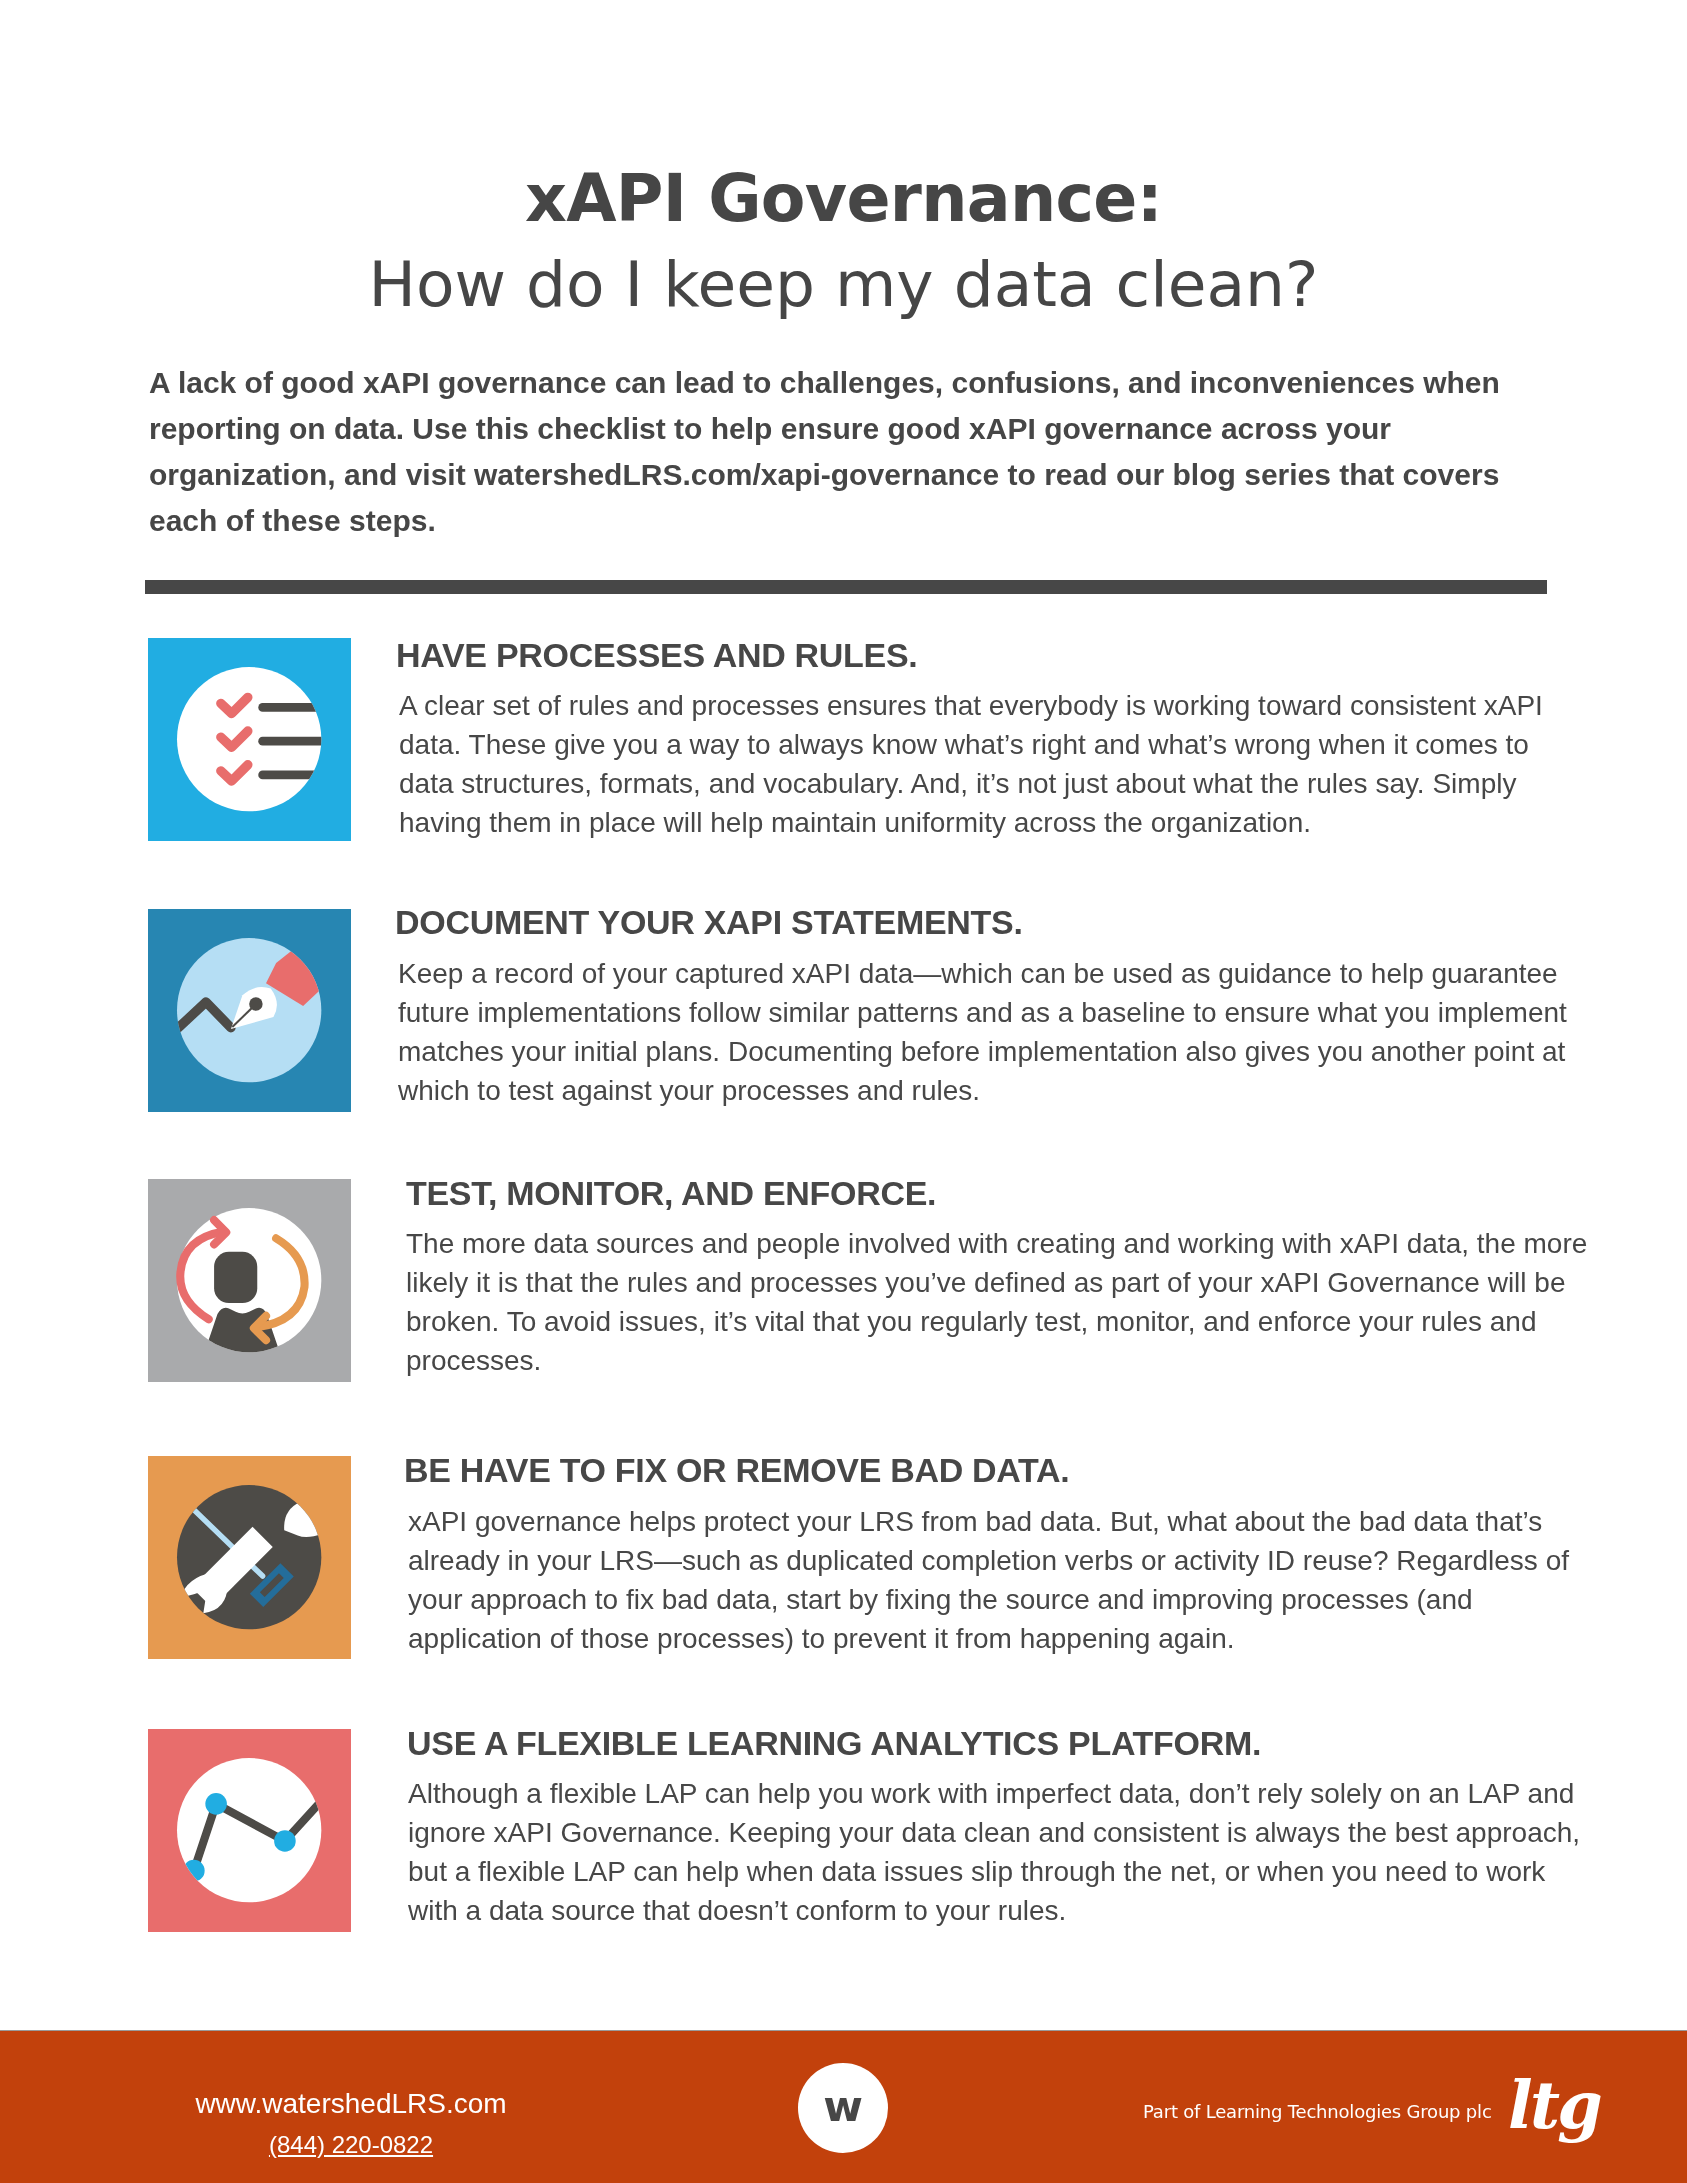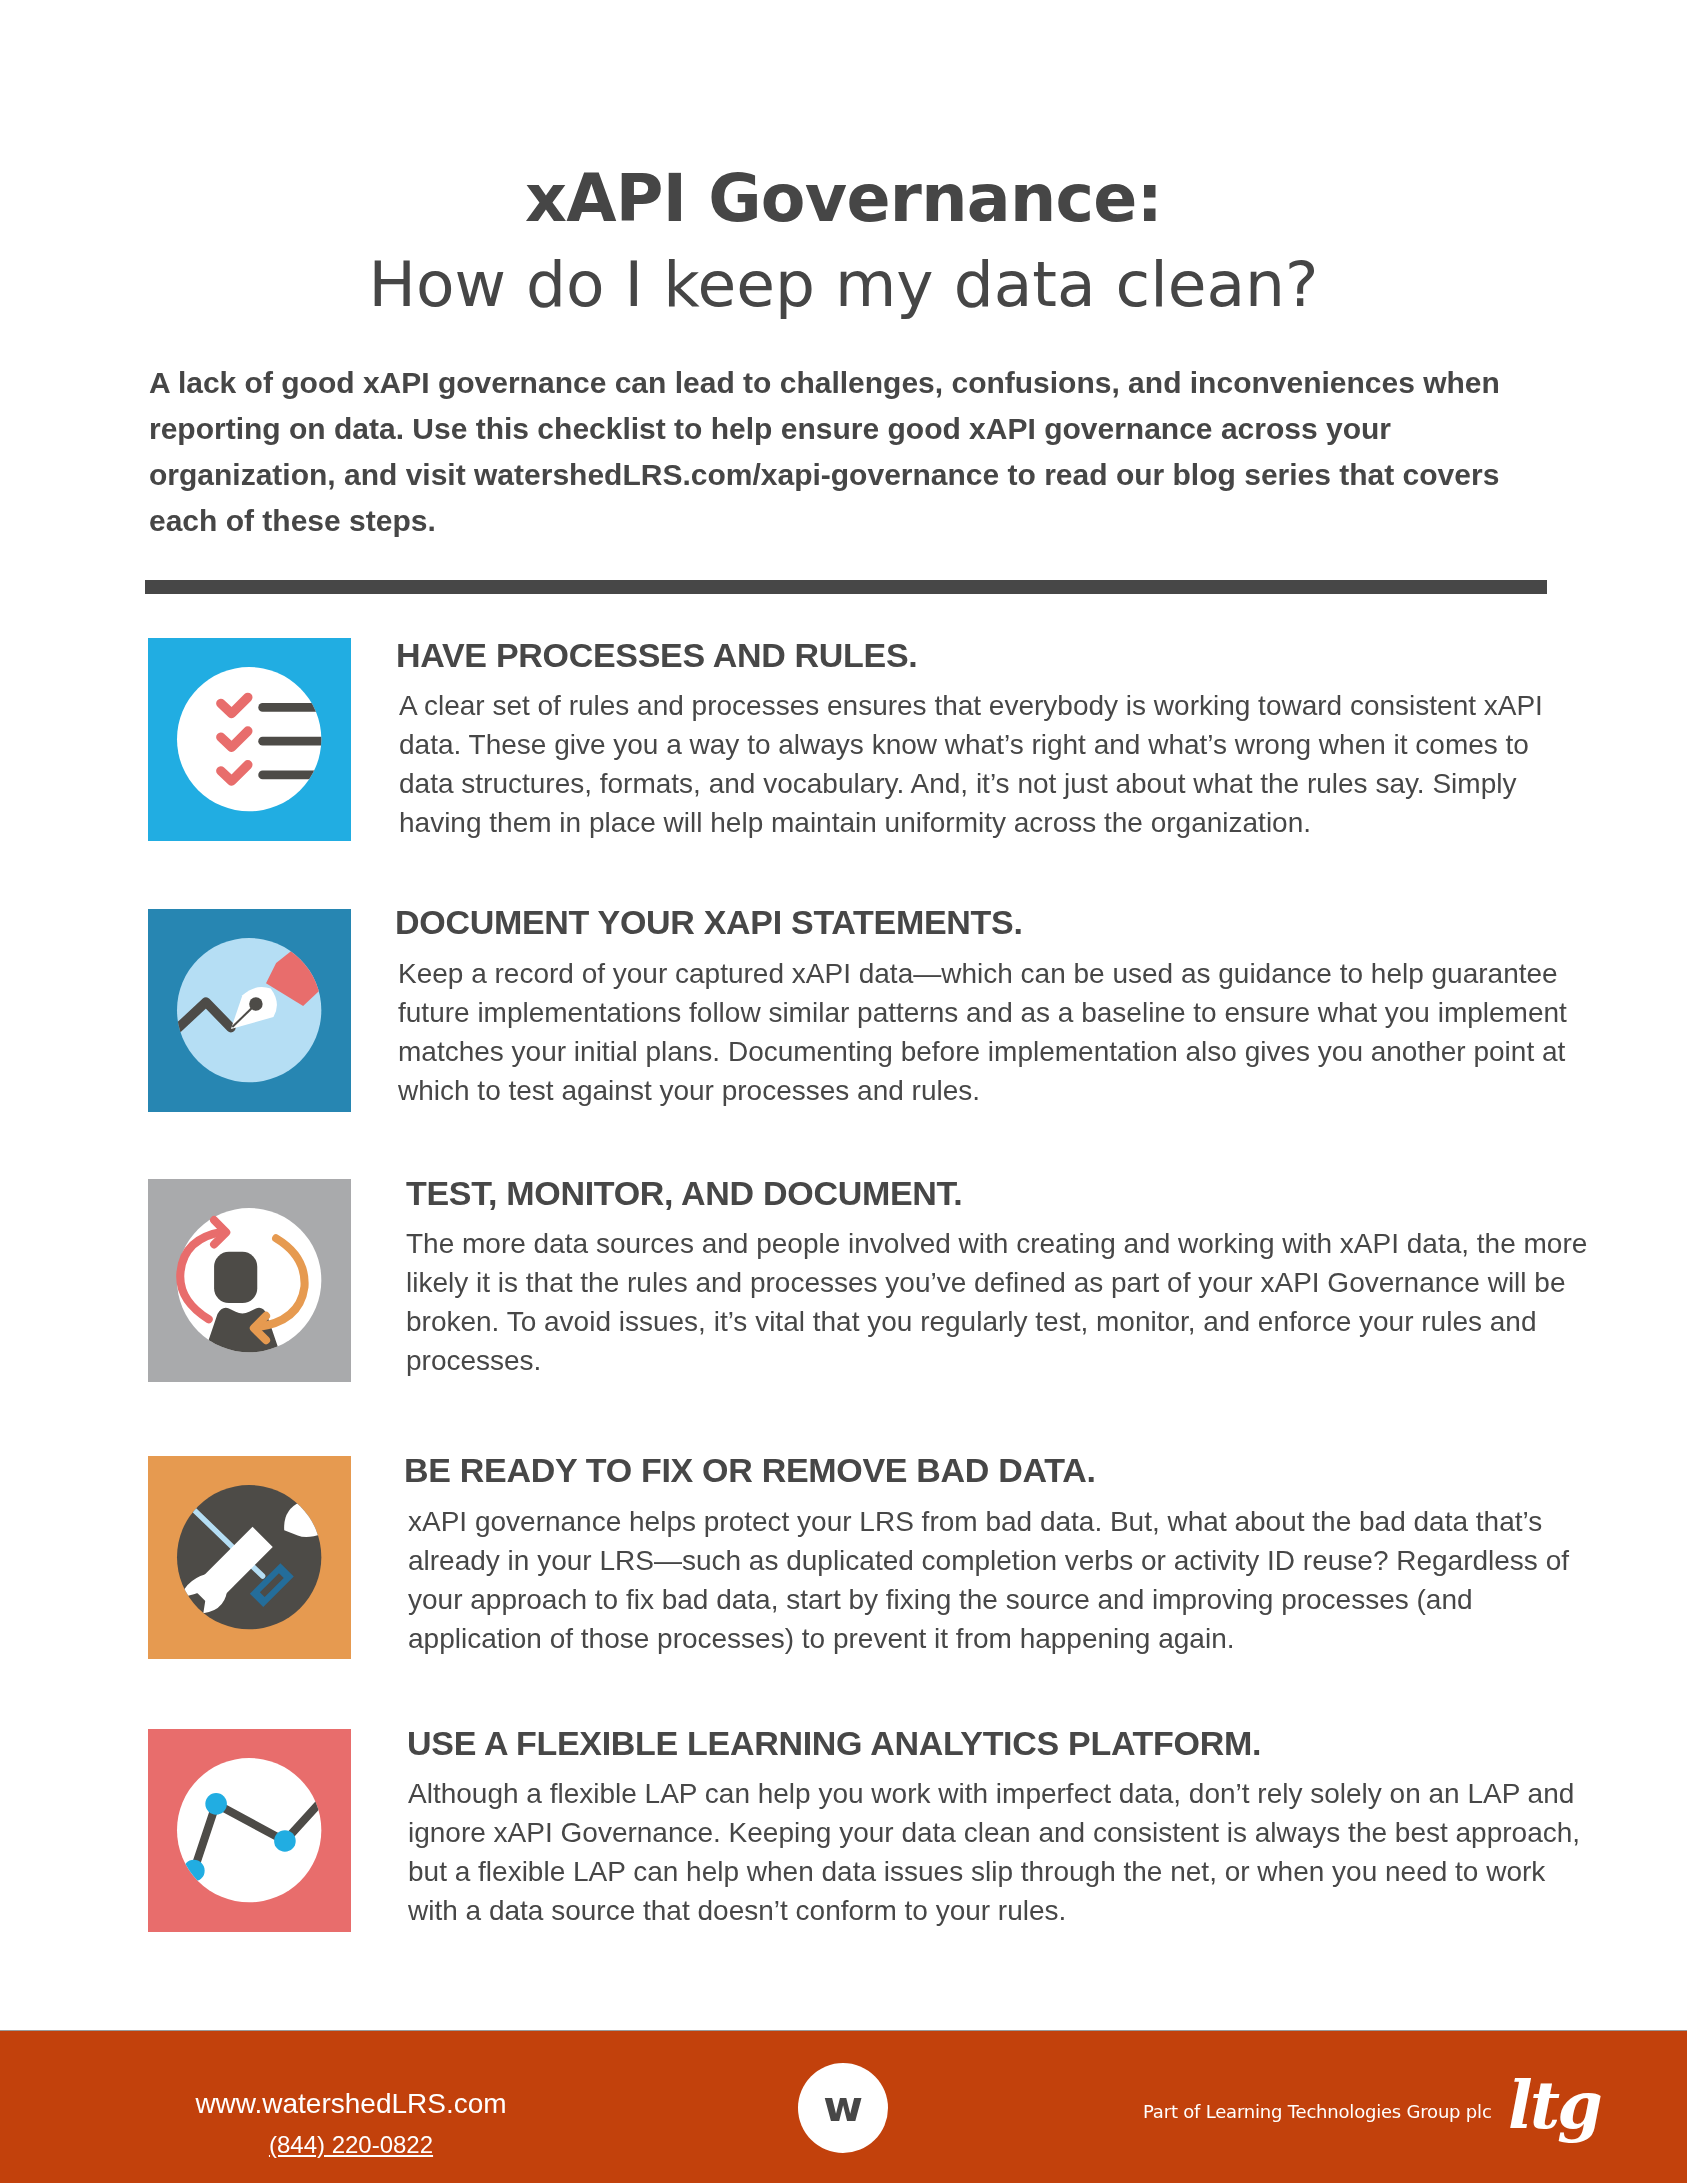--- a/index.html
+++ b/index.html
@@ -147,21 +147,21 @@
         <path d="M82,262 L103,200 Q110,188 120,192 L130,197 Q140,202 150,197 L160,192 Q170,188 176,200 L197,262 Z" fill="#4d4b47"></path>
       </g>
       <g fill="none" stroke-linecap="round" stroke-linejoin="round" stroke-width="12">
         <path d="M90,208 Q45,180 48,140 Q52,88 112,78" stroke="#e86d6c"></path>
         <polyline points="98,61 116,79 98,97" stroke="#e86d6c"></polyline>
         <path d="M190,88 Q235,115 232,160 Q225,212 160,220" stroke="#e69a50"></path>
         <polyline points="175,203 157,221 175,239" stroke="#e69a50"></polyline>
       </g>
     </svg>
   </div>
-  <div class="sec-title" style="left:406px; top:1174px;">TEST, MONITOR, AND DOCUMENT.</div>
+  <div class="sec-title" style="left:406px; top:1174px;">TEST, MONITOR, AND ENFORCE.</div>
   <div class="sec-body" style="left:406px; top:1224px;">The more data sources and people involved with creating and working with xAPI data, the more likely it is that the rules and processes you’ve defined as part of your xAPI Governance will be broken. To avoid issues, it’s vital that you regularly test, monitor, and enforce your rules and processes.</div>
 </div>
 
 <div class="section">
   <div class="icon-tile" style="top:1456px;">
     <svg viewBox="0 0 301 301">
       <rect width="301" height="301" fill="#e69a50"></rect>
       <defs>
           <clipPath id="c4">
             <circle cx="150" cy="150" r="107"></circle>
@@ -175,21 +175,21 @@
           <rect x="-5" y="-18" width="10" height="40" fill="#4d4b47"></rect>
         </g>
         <g fill="#ffffff">
           <polygon points="155,105 185,135 95,225 65,195"></polygon>
           <path d="M226,68 Q200,80 202,110 L222,118 Q240,125 270,110 L270,50 Z"></path>
           <path d="M94,173 Q58,180 48,210 L68,205 Q80,200 86,208 L82,233 Q118,228 118,190 Z"></path>
         </g>
       </g>
     </svg>
   </div>
-  <div class="sec-title" style="left:404px; top:1451px;">BE READY TO FIX OR REMOVE BAD DATA.</div>
+  <div class="sec-title" style="left:404px; top:1451px;">BE HAVE TO FIX OR REMOVE BAD DATA.</div>
   <div class="sec-body" style="left:408px; top:1502px;">xAPI governance helps protect your LRS from bad data. But, what about the bad data that’s already in your LRS—such as duplicated completion verbs or activity ID reuse? Regardless of your approach to fix bad data, start by fixing the source and improving processes (and application of those processes) to prevent it from happening again.</div>
 </div>
 
 <div class="section">
   <div class="icon-tile" style="top:1729px;">
     <svg viewBox="0 0 301 301">
       <rect width="301" height="301" fill="#e86d6c"></rect>
       <defs>
           <clipPath id="c5">
             <circle cx="150" cy="150" r="107"></circle>

